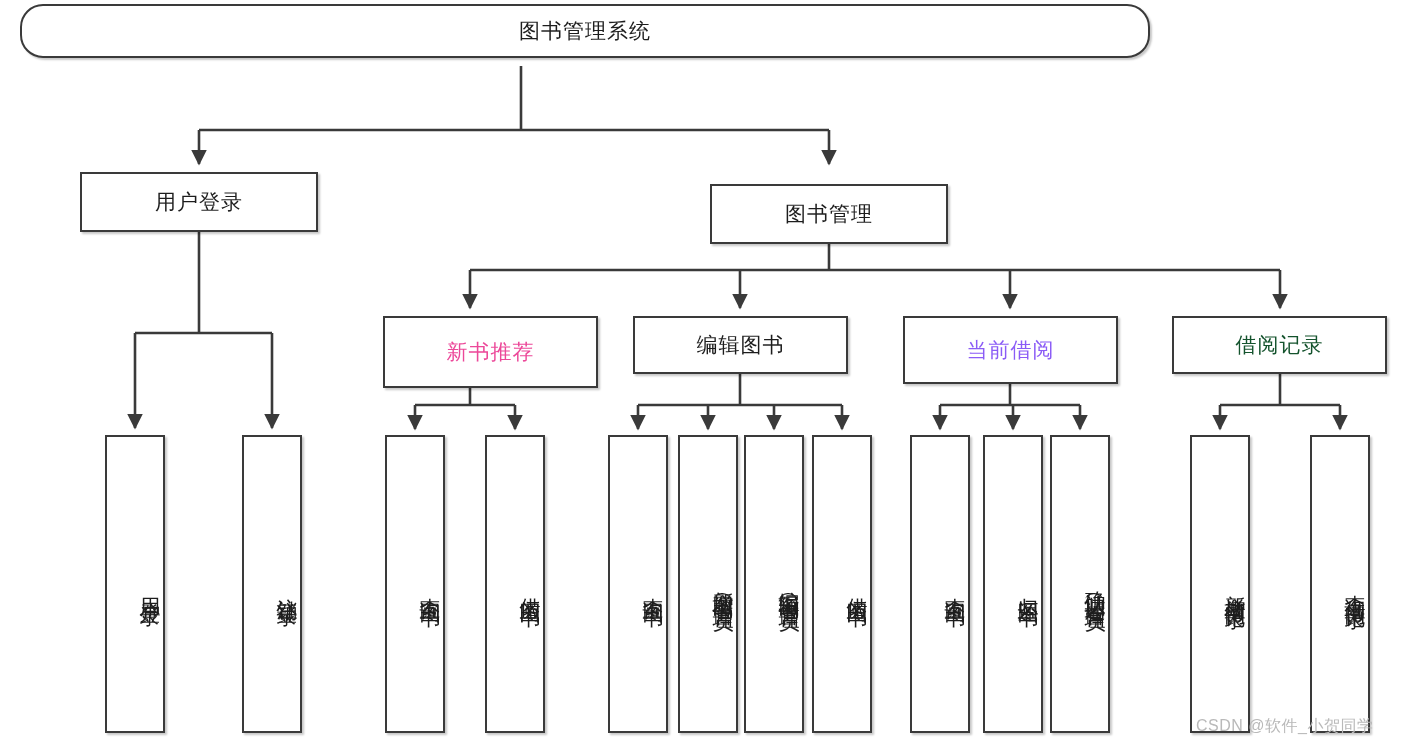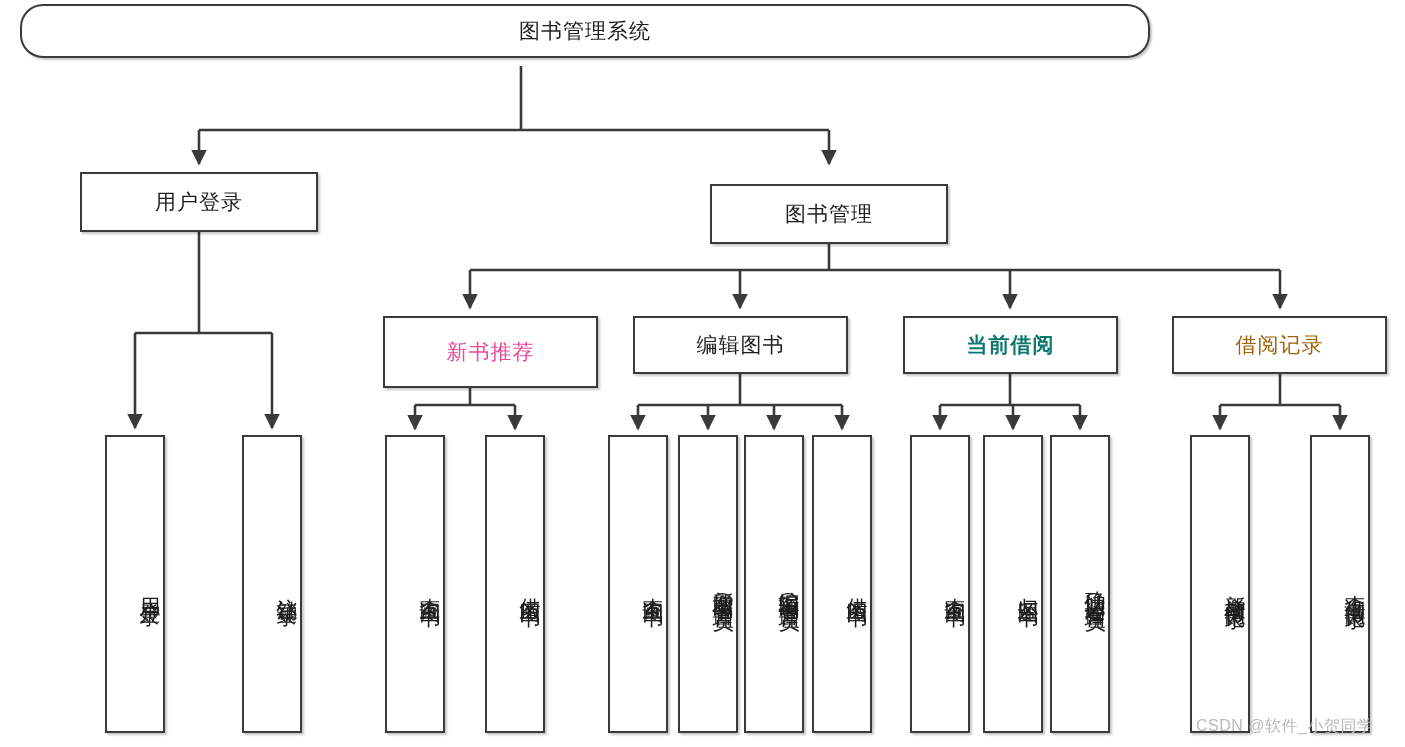--- a/index.html
+++ b/index.html
@@ -132,24 +132,24 @@
   <div class="node horiz" id="node-l1-1" style="left: 710px; top: 172px; width: 238px; height: 60px; border-color: rgb(58, 58, 58); background: rgb(255, 255, 255); color: rgb(29, 29, 29); margin-top: 12px;">
     <span>图书管理</span>
   </div>
 
   <div class="node horiz" id="node-l2-0" style="left: 363px; top: 316px; width: 215px; height: 72px; border-color: rgb(58, 58, 58); background: rgb(255, 255, 255); color: #ec4899; margin-left: 20px;">
     <span>新书推荐</span>
   </div>
   <div class="node horiz" id="node-l2-1" style="left: 633px; top: 316px; width: 215px; height: 58px; border-color: rgb(58, 58, 58); background: rgb(255, 255, 255); color: rgb(29, 29, 29);">
     <span>编辑图书</span>
   </div>
-  <div class="node horiz" id="node-l2-2" style="left: 903px; top: 316px; width: 215px; height: 58px; border-color: rgb(58, 58, 58); background: rgb(255, 255, 255); color: #0f766e; font-weight: bold;">
+  <div class="node horiz" id="node-l2-2" style="left: 903px; top: 316px; width: 215px; height: 68px; border-color: rgb(58, 58, 58); background: rgb(255, 255, 255); color: #8b5cf6;">
     <span>当前借阅</span>
   </div>
-  <div class="node horiz" id="node-l2-3" style="left: 1172px; top: 316px; width: 215px; height: 58px; border-color: rgb(58, 58, 58); background: rgb(255, 255, 255); color: #a16207;">
+  <div class="node horiz" id="node-l2-3" style="left: 1172px; top: 316px; width: 215px; height: 58px; border-color: rgb(58, 58, 58); background: rgb(255, 255, 255); color: #14532d;">
     <span>借阅记录</span>
   </div>
 
   <div class="node vert" id="node-leaf-0" style="left: 105px; top: 435px; width: 60px; height: 298px; border-color: rgb(58, 58, 58); background: rgb(255, 255, 255); color: rgb(29, 29, 29);">
     <span>用户登录</span>
   </div>
   <div class="node vert" id="node-leaf-1" style="left: 242px; top: 435px; width: 60px; height: 298px; border-color: rgb(58, 58, 58); background: rgb(255, 255, 255); color: rgb(29, 29, 29);">
     <span>注销登录</span>
   </div>
   <div class="node vert" id="node-leaf-2" style="left: 385px; top: 435px; width: 60px; height: 298px; border-color: rgb(58, 58, 58); background: rgb(255, 255, 255); color: rgb(29, 29, 29);">

